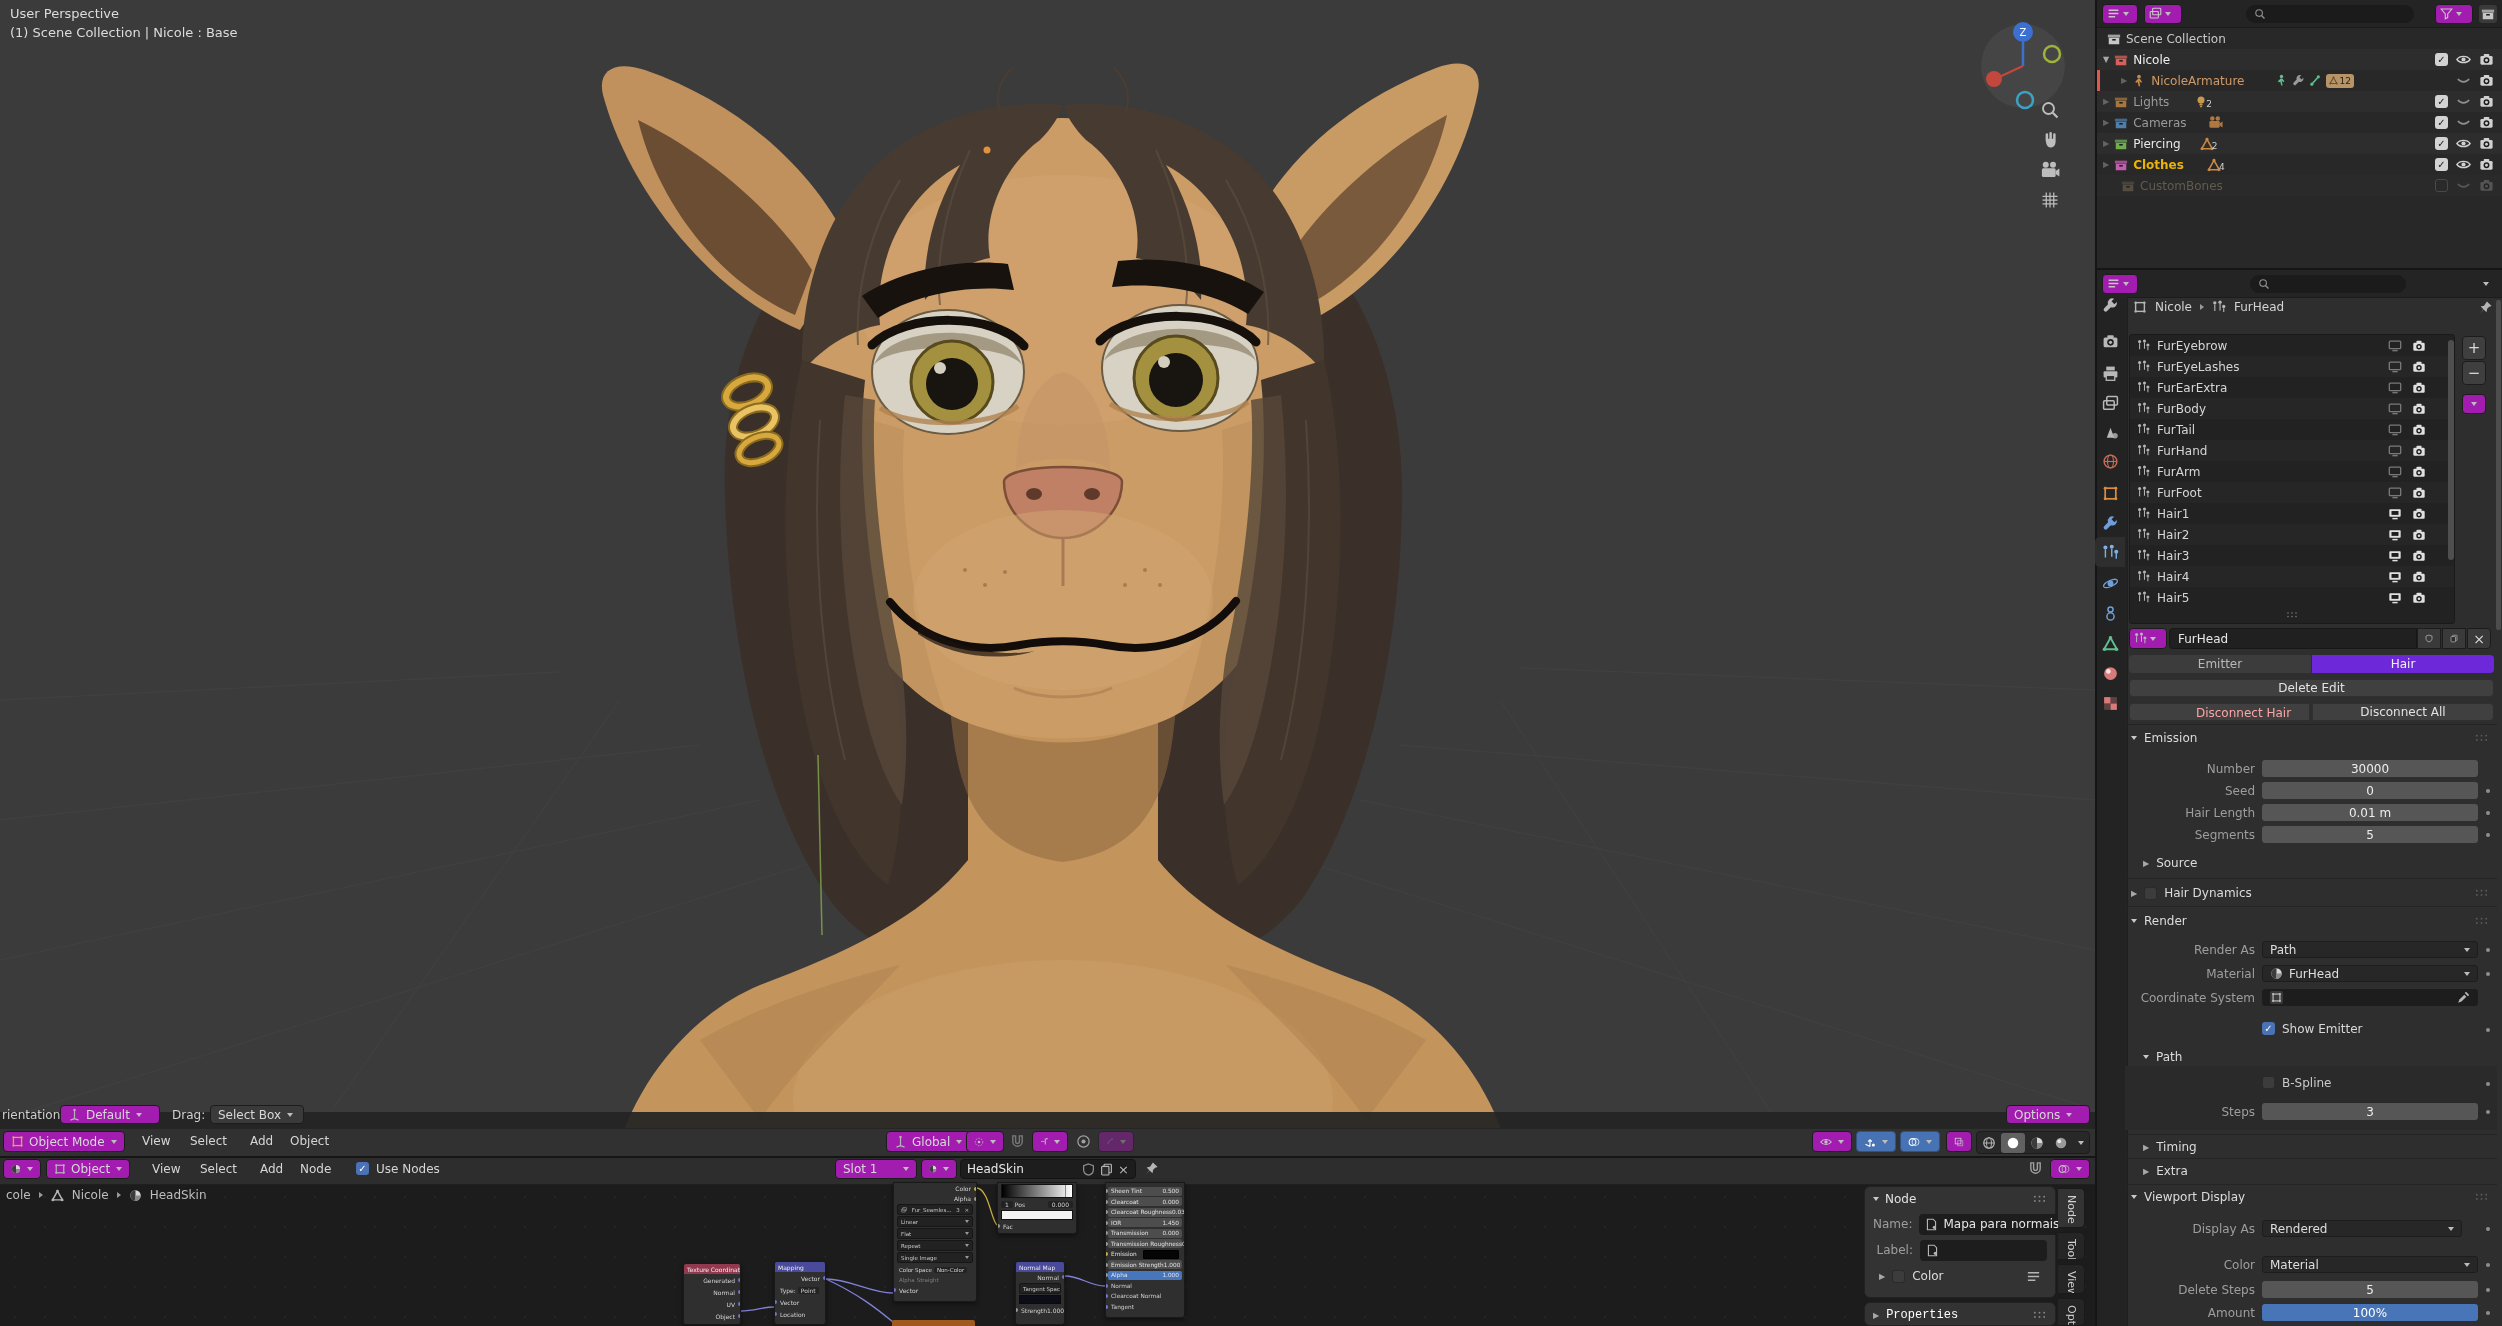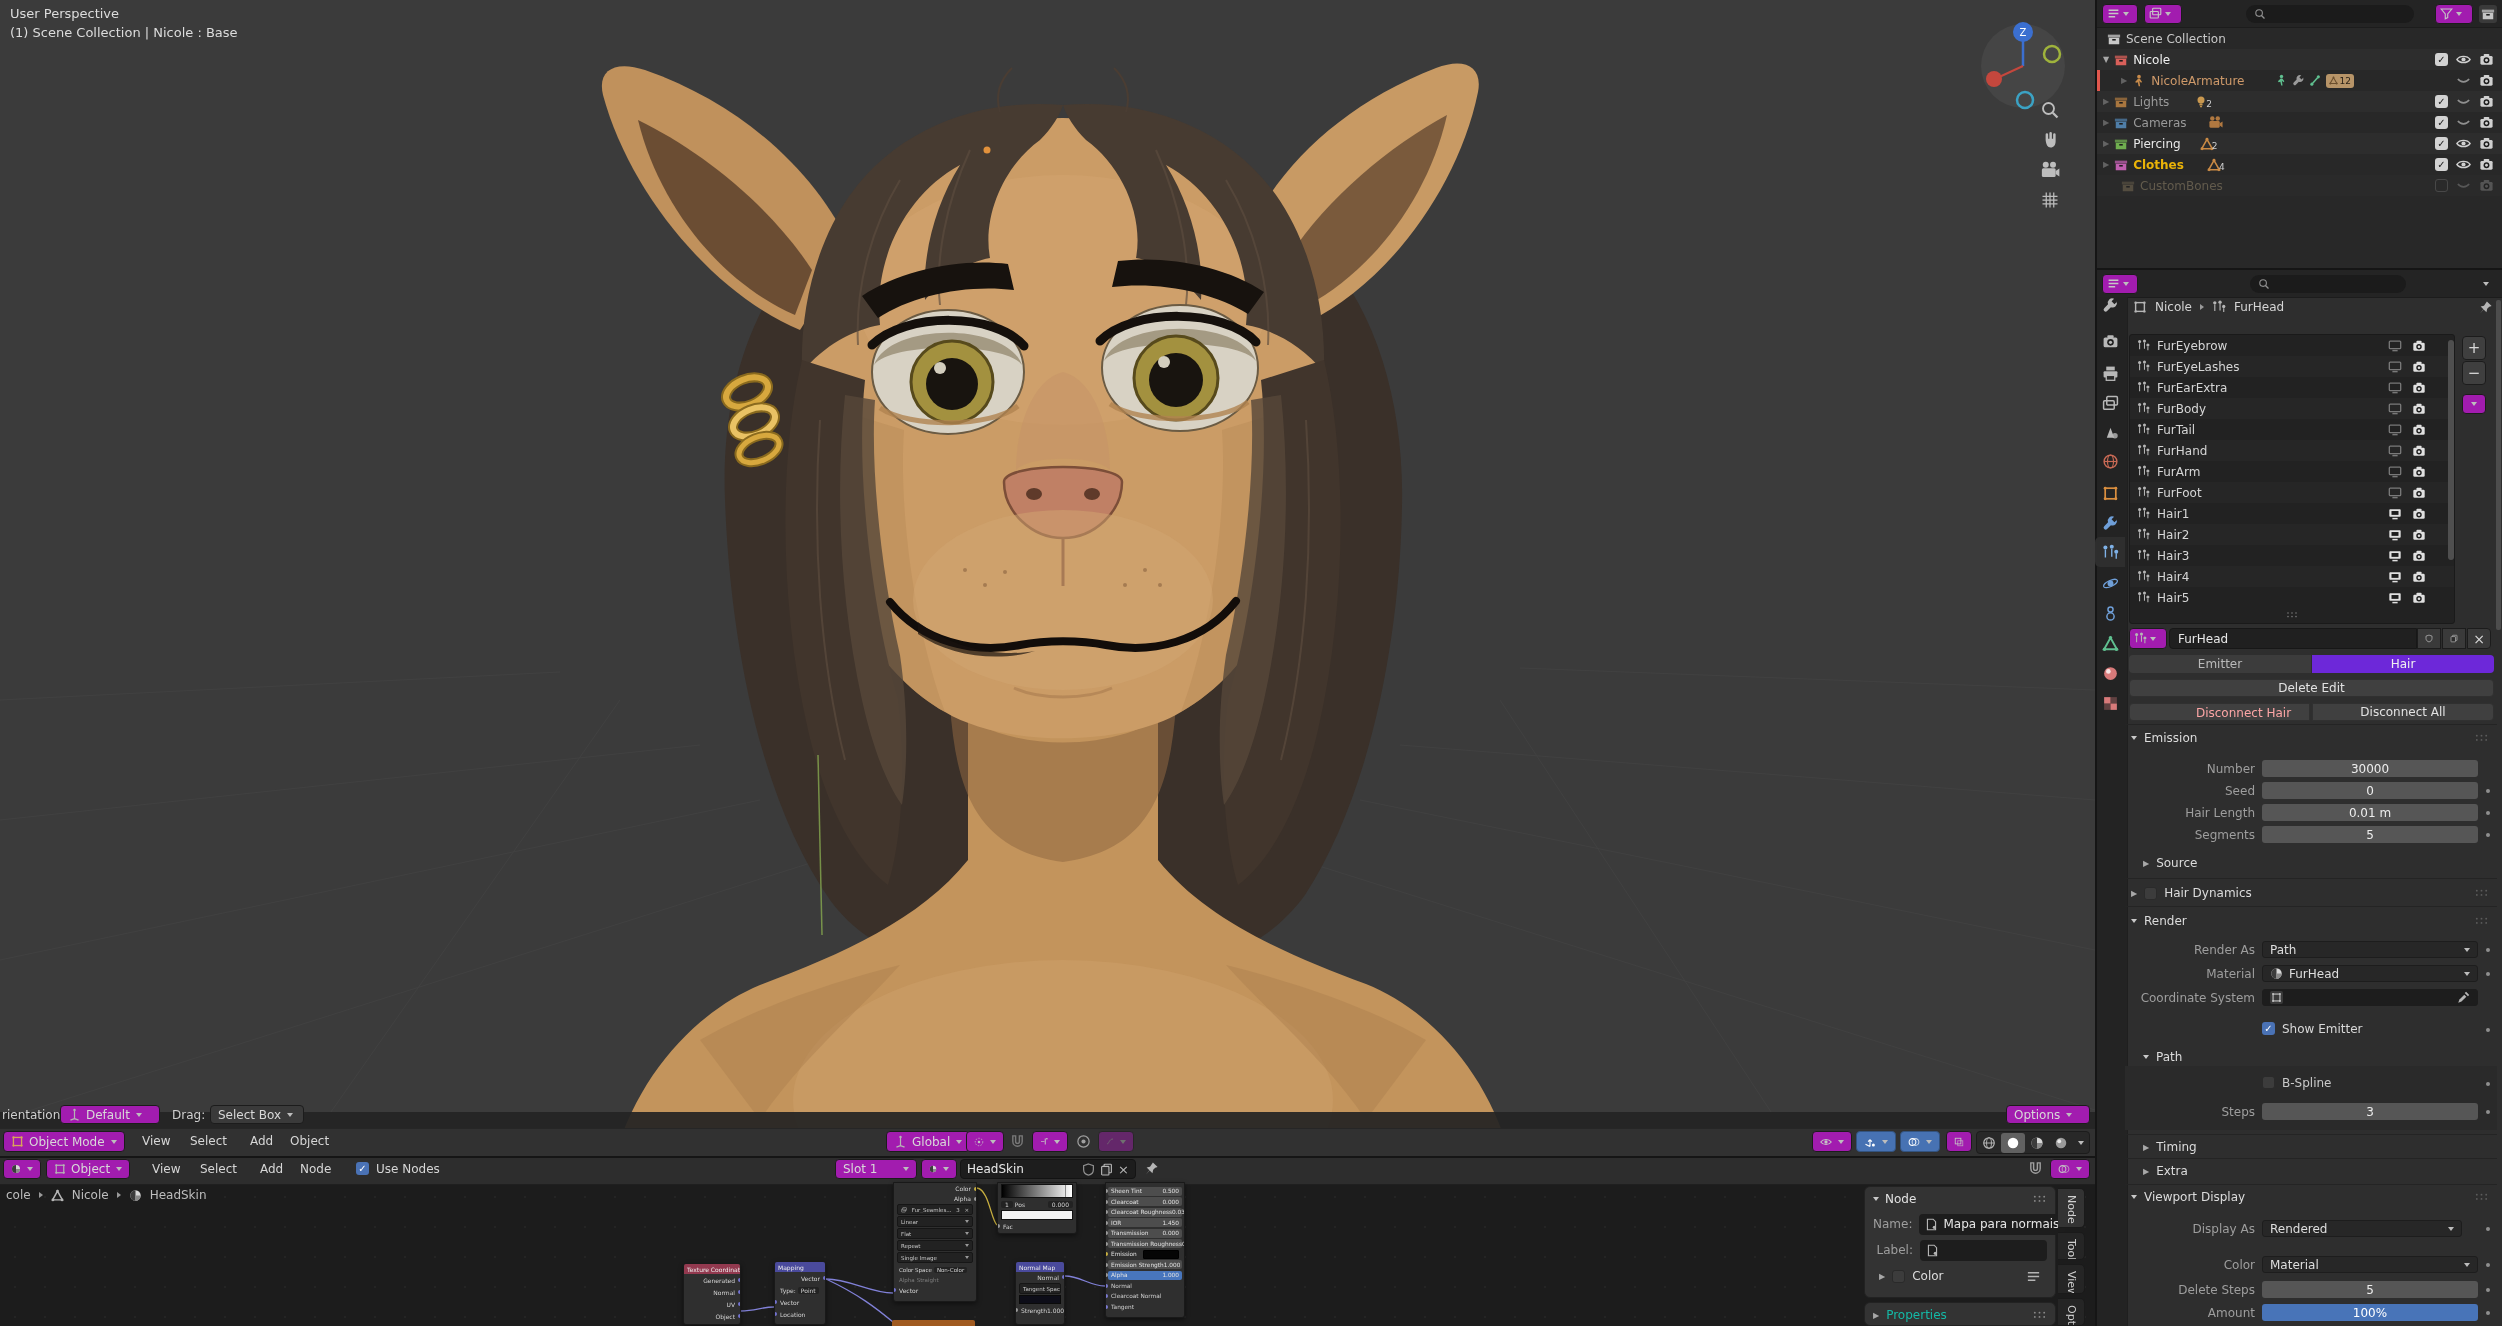--- a/index.html
+++ b/index.html
@@ -892,21 +892,21 @@
     <span style="margin-left:auto;color:#b5b5b5;">
           <svg class="ic" width="15" height="15">
             <use href="#i-lines"></use>
           </svg>
         </span>
   </div>
 </div>
 <div class="npanel" style="left:1864px;top:1302px;width:192px;height:24px;">
   <div class="row" style="height:24px;padding:0 8px;gap:7px;">
     <span class="tri-g">▶</span>
-    <span style="color:#14b8a6;">Properties</span>
+    <span style="color:#ffffff;font-family:Liberation Mono, monospace;">Properties</span>
     <span style="margin-left:auto;color:#8a8a8a;">
           <svg class="ic" width="15" height="10">
             <use href="#i-grip"></use>
           </svg>
         </span>
   </div>
 </div>
 
 <div class="vtab act" style="top:1188px;height:40px;">
       <span>Node</span>

